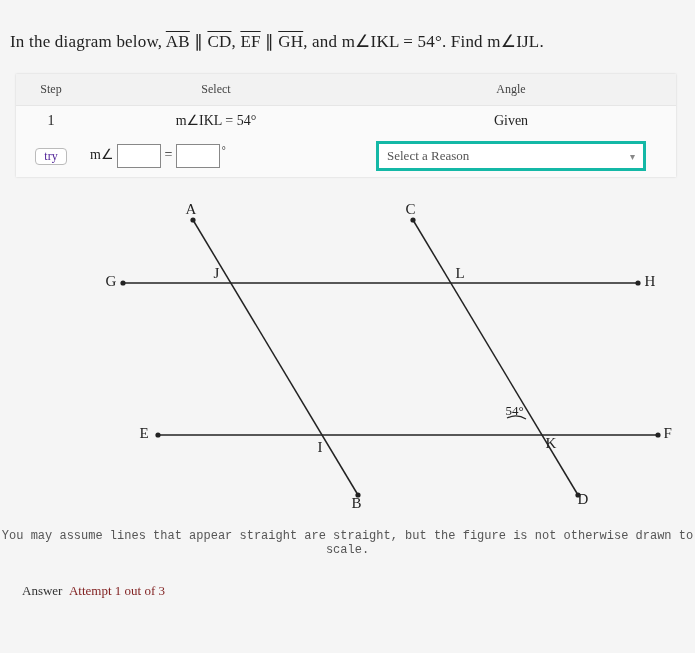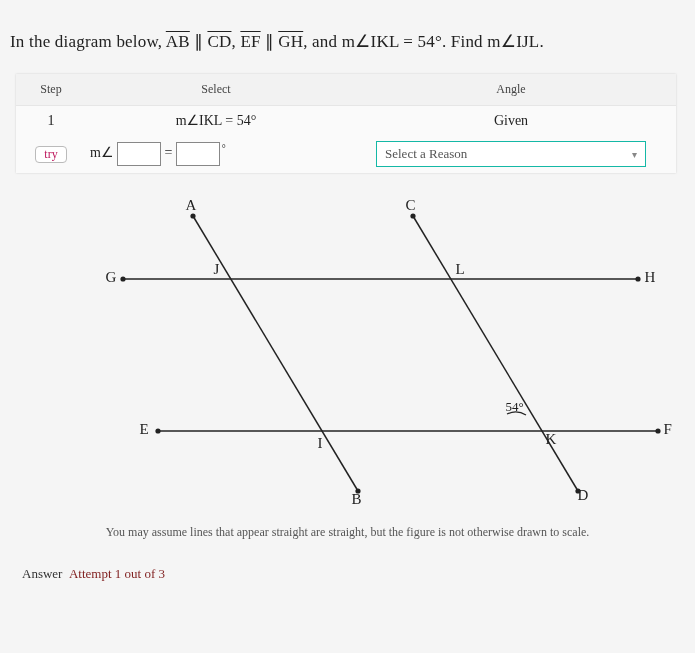--- a/index.html
+++ b/index.html
@@ -43,33 +43,33 @@
   .step-col { width: 70px; }
   .angle-col { width: 260px; }
   .try-btn {
     display:inline-block;
     border: 1px solid #bbb;
     border-radius: 4px;
     padding: 0 8px;
     font-size: 12px;
     background: #fff;
     cursor: pointer;
-    color: #be185d;
+    color: #4c1d95;
   }
   .blank {
     display:inline-block;
     width: 44px;
     height: 24px;
     border: 1px solid #888;
     background: #fff;
     vertical-align: middle;
   }
   .deg-sup { vertical-align: super; font-size: 10px; margin-left:2px;}
   .reason-select {
-    border: 1px solid #14b8a6;
+    border: 3px solid #14b8a6;
     background: #fff;
     padding: 4px 8px;
     font-size: 13px;
     width: 270px;
     display:flex;
     justify-content: space-between;
     align-items:center;
     cursor:pointer;
     color:#555;
     margin: 0 auto;
@@ -86,20 +86,21 @@
     position:absolute;
     font-family: 'Times New Roman', serif;
     font-size: 15px;
     color:#222;
   }
   .footnote {
     text-align:center;
     font-size: 12px;
     color:#555;
     margin-top: 14px;
+    font-family: Liberation Mono, monospace;
   }
   .answer {
     font-size: 13px;
     color:#333;
     margin: 26px 0 0 22px;
   }
   .answer b { font-weight:normal; }
 </style>
 </head>
 <body>

